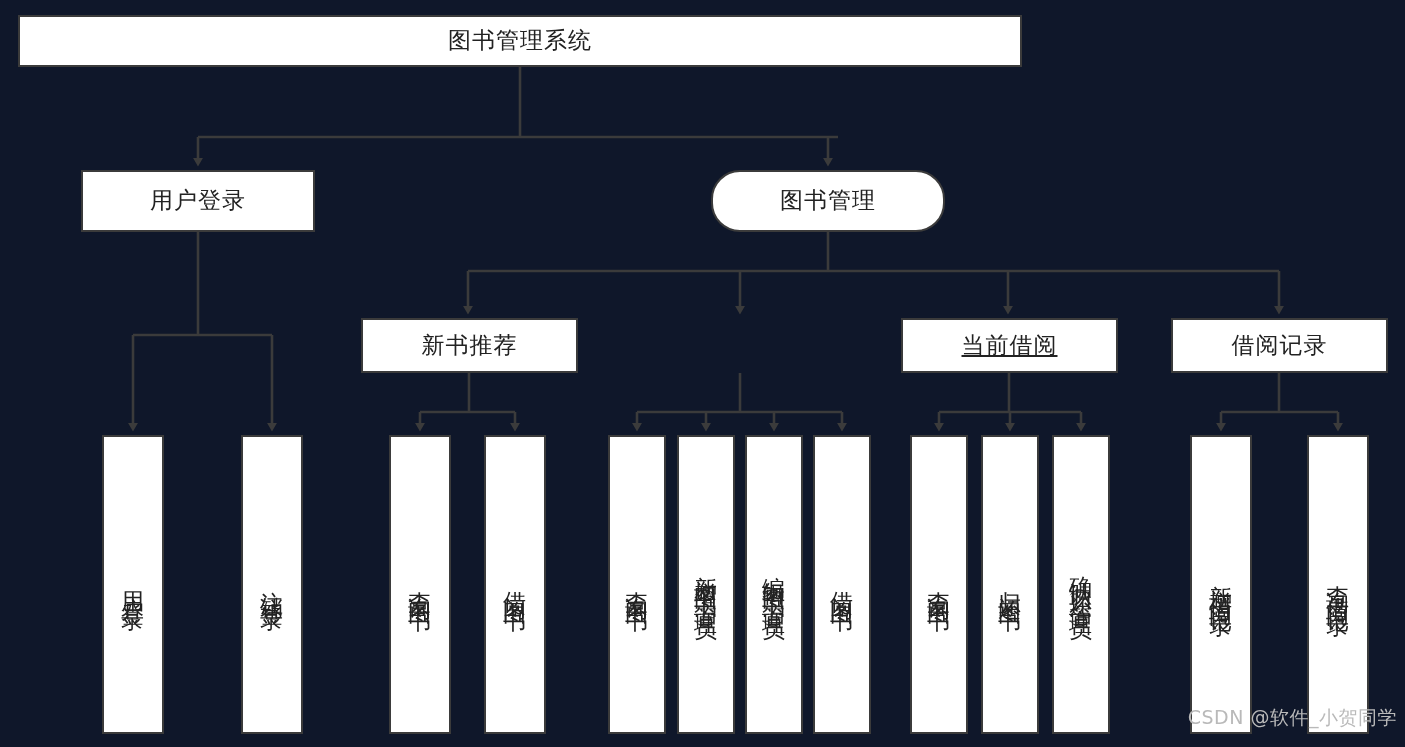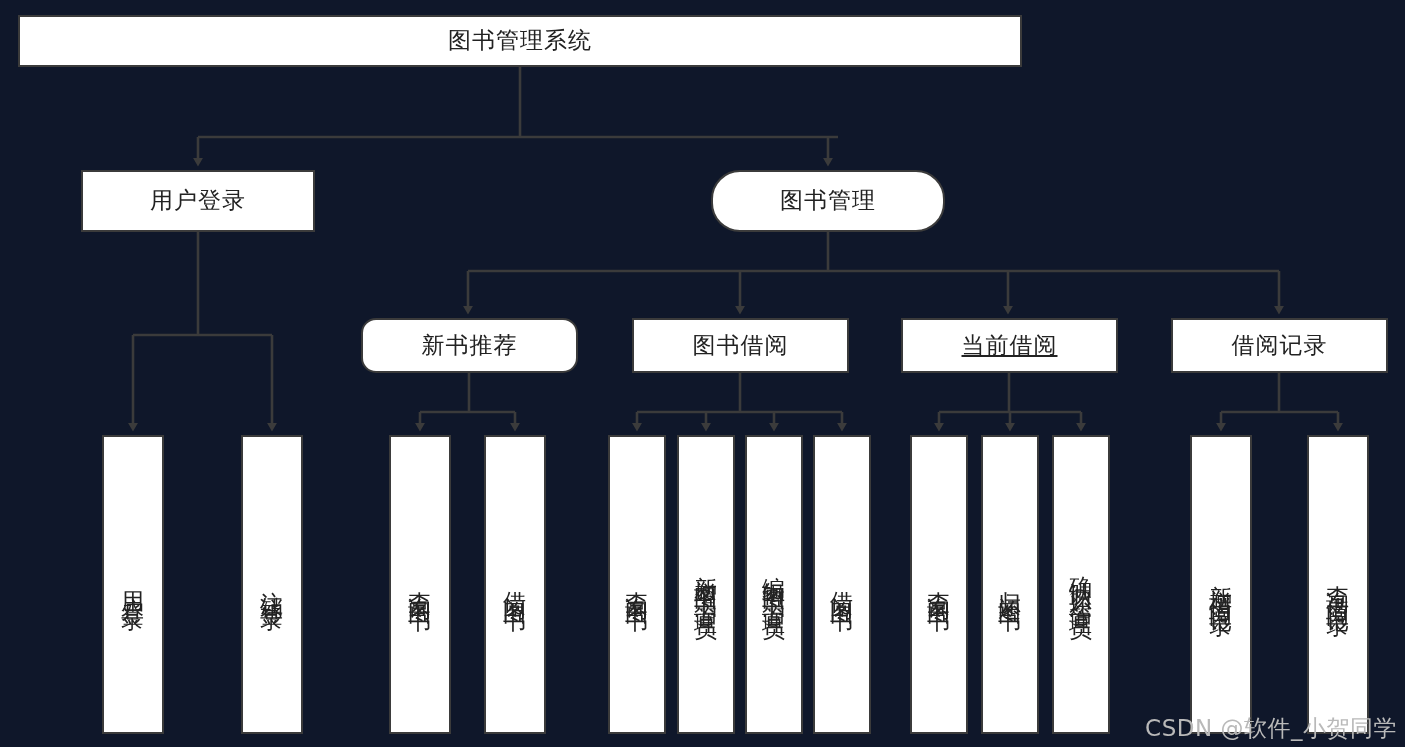--- a/index.html
+++ b/index.html
@@ -50,22 +50,22 @@
     letter-spacing: 6px;
     line-height: 1.05;
     align-items: center;
     justify-content: center;
     white-space: nowrap;
     padding: 4px 0;
   }
   .watermark {
     position: absolute;
     right: 8px;
-    bottom: 3px;
-    font-size: 23px;
+    bottom: 16px;
+    font-size: 19px;
     color: #b9b9b9;
     white-space: nowrap;
     letter-spacing: 0.5px;
   }
 </style>
 </head>
 <body>
 
 <div id="canvas">
 
@@ -123,25 +123,22 @@
     <span>图书管理系统</span>
   </div>
 
   <div class="node node-h" style="left:81px; top:170px; width:234px; height:62px;">
     <span>用户登录</span>
   </div>
   <div class="node node-h" style="left:711px; top:170px; width:234px; height:62px;border-radius:29px;">
     <span>图书管理</span>
   </div>
 
-  <div class="node node-h" style="left:361px; top:318px; width:217px; height:55px;border-radius:15px;">
+  <div class="node node-h" style="left:361px; top:318px; width:217px; height:55px;">
     <span>新书推荐</span>
-  </div>
-  <div class="node node-h" style="left:632px; top:318px; width:217px; height:55px;">
-    <span>图书借阅</span>
   </div>
   <div class="node node-h" style="left:901px; top:318px; width:217px; height:55px;text-decoration:underline;">
     <span>当前借阅</span>
   </div>
   <div class="node node-h" style="left:1171px; top:318px; width:217px; height:55px;">
     <span>借阅记录</span>
   </div>
 
   <div class="node node-v" style="left:102px; top:435px; width:62px; height:299px;">
     <span>用户登录</span>

